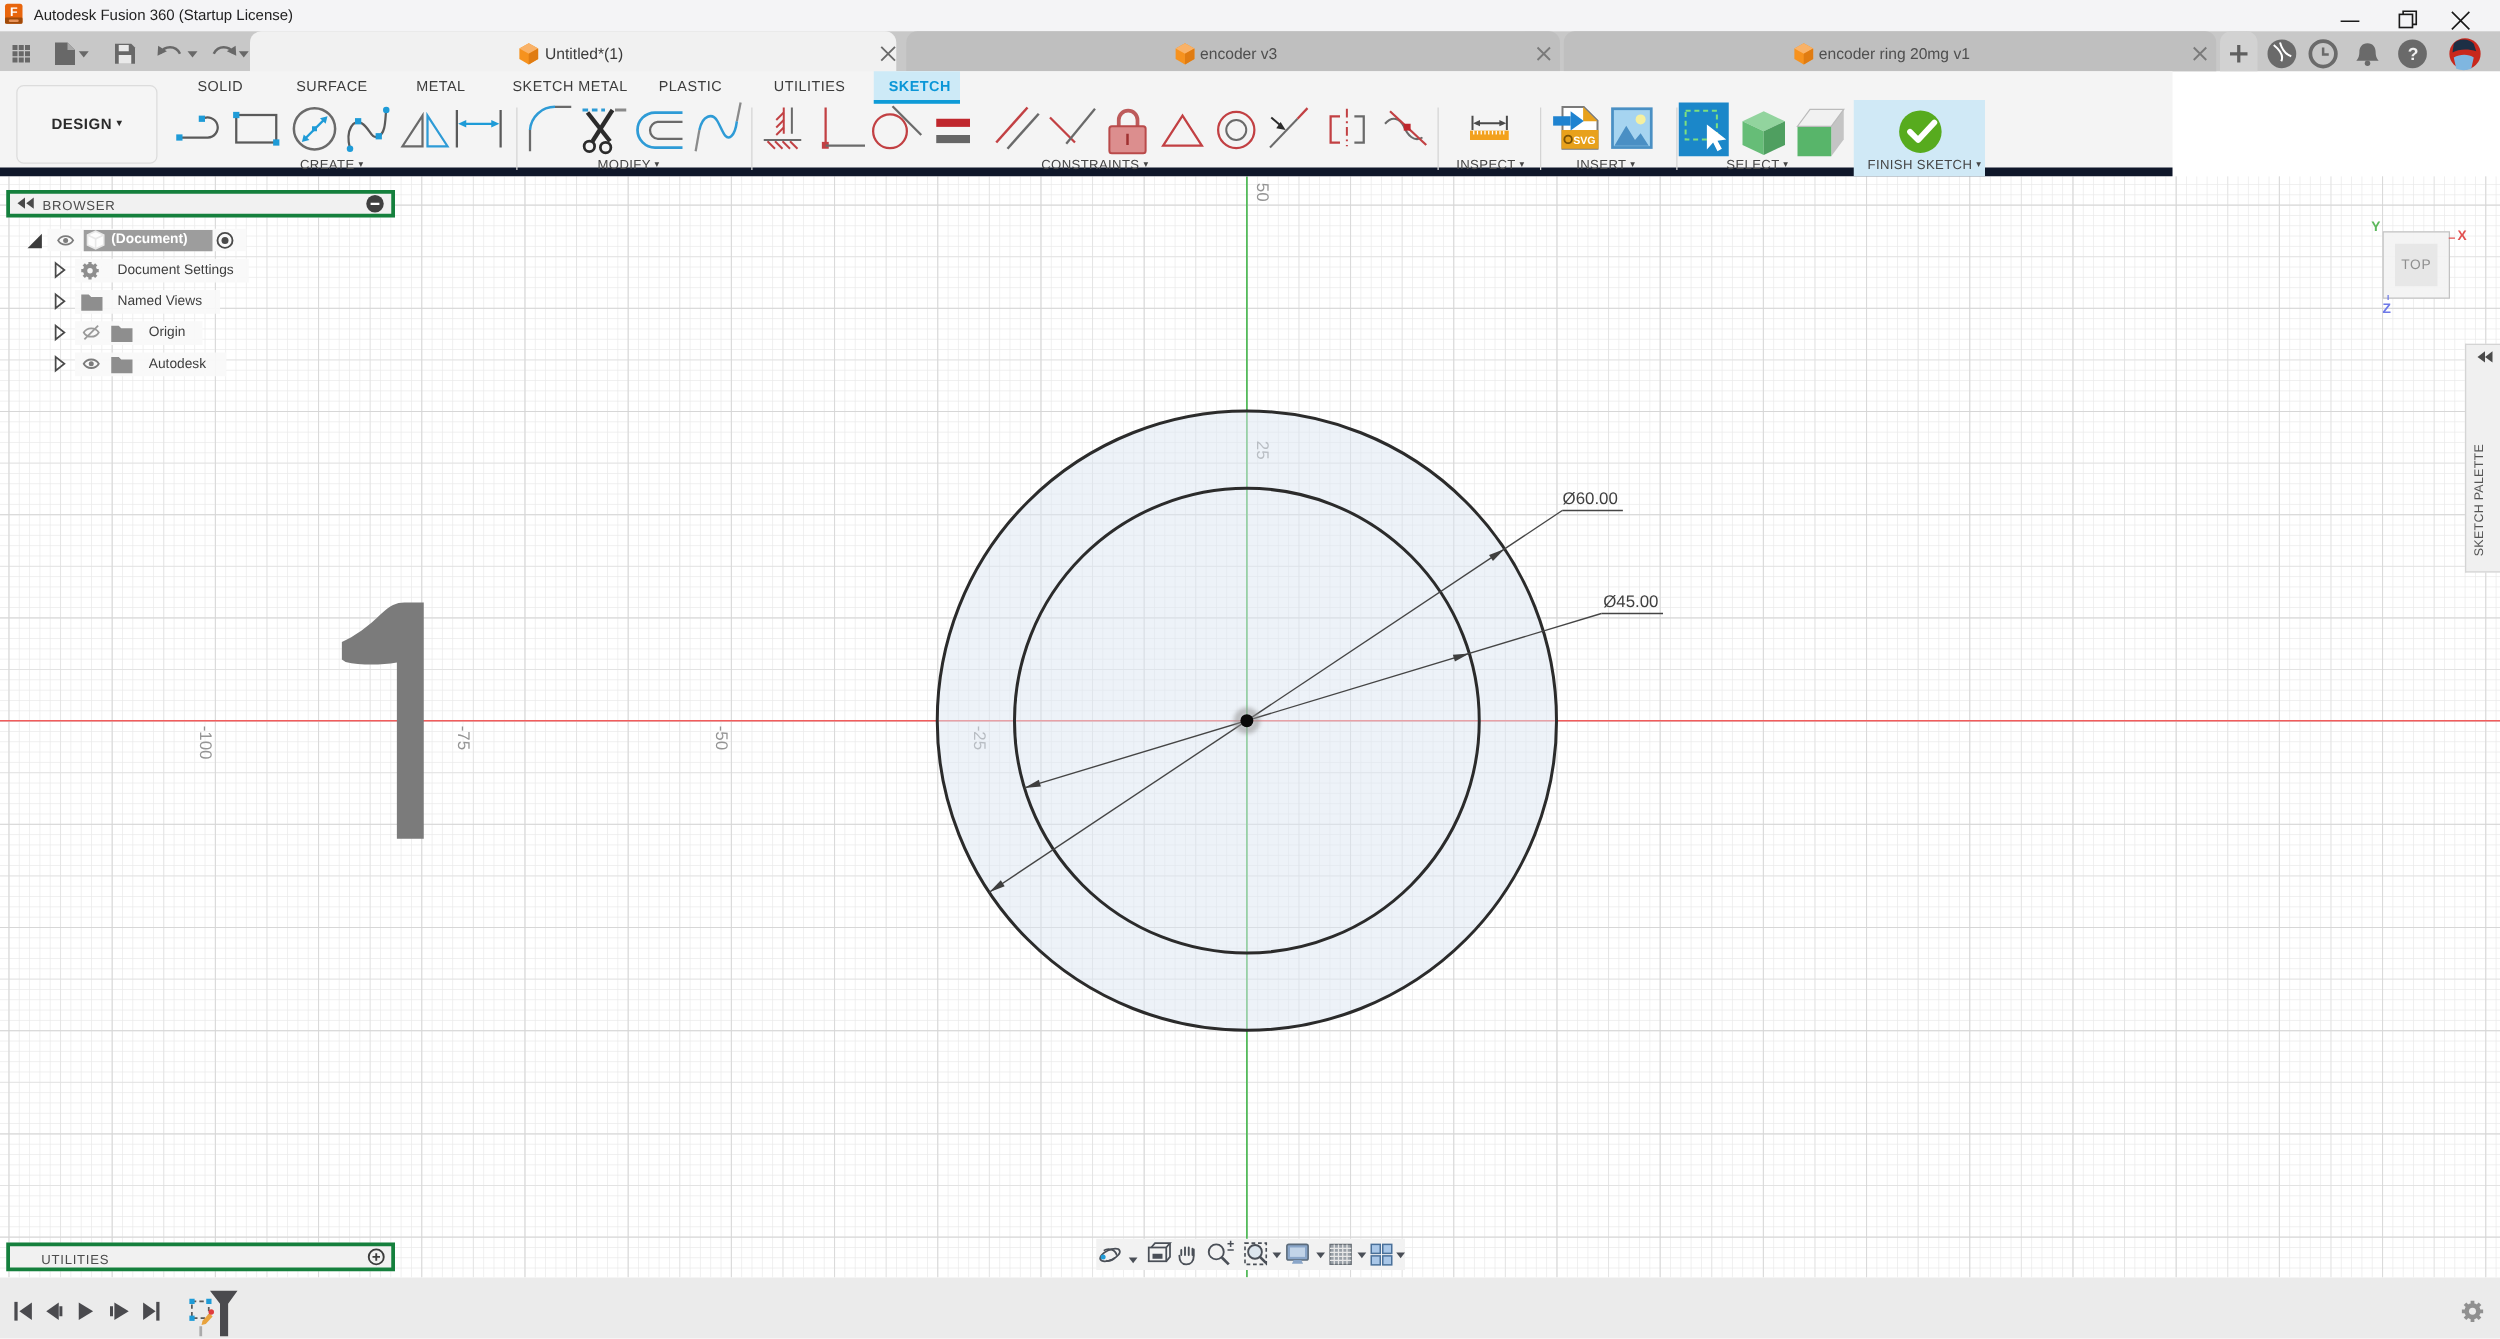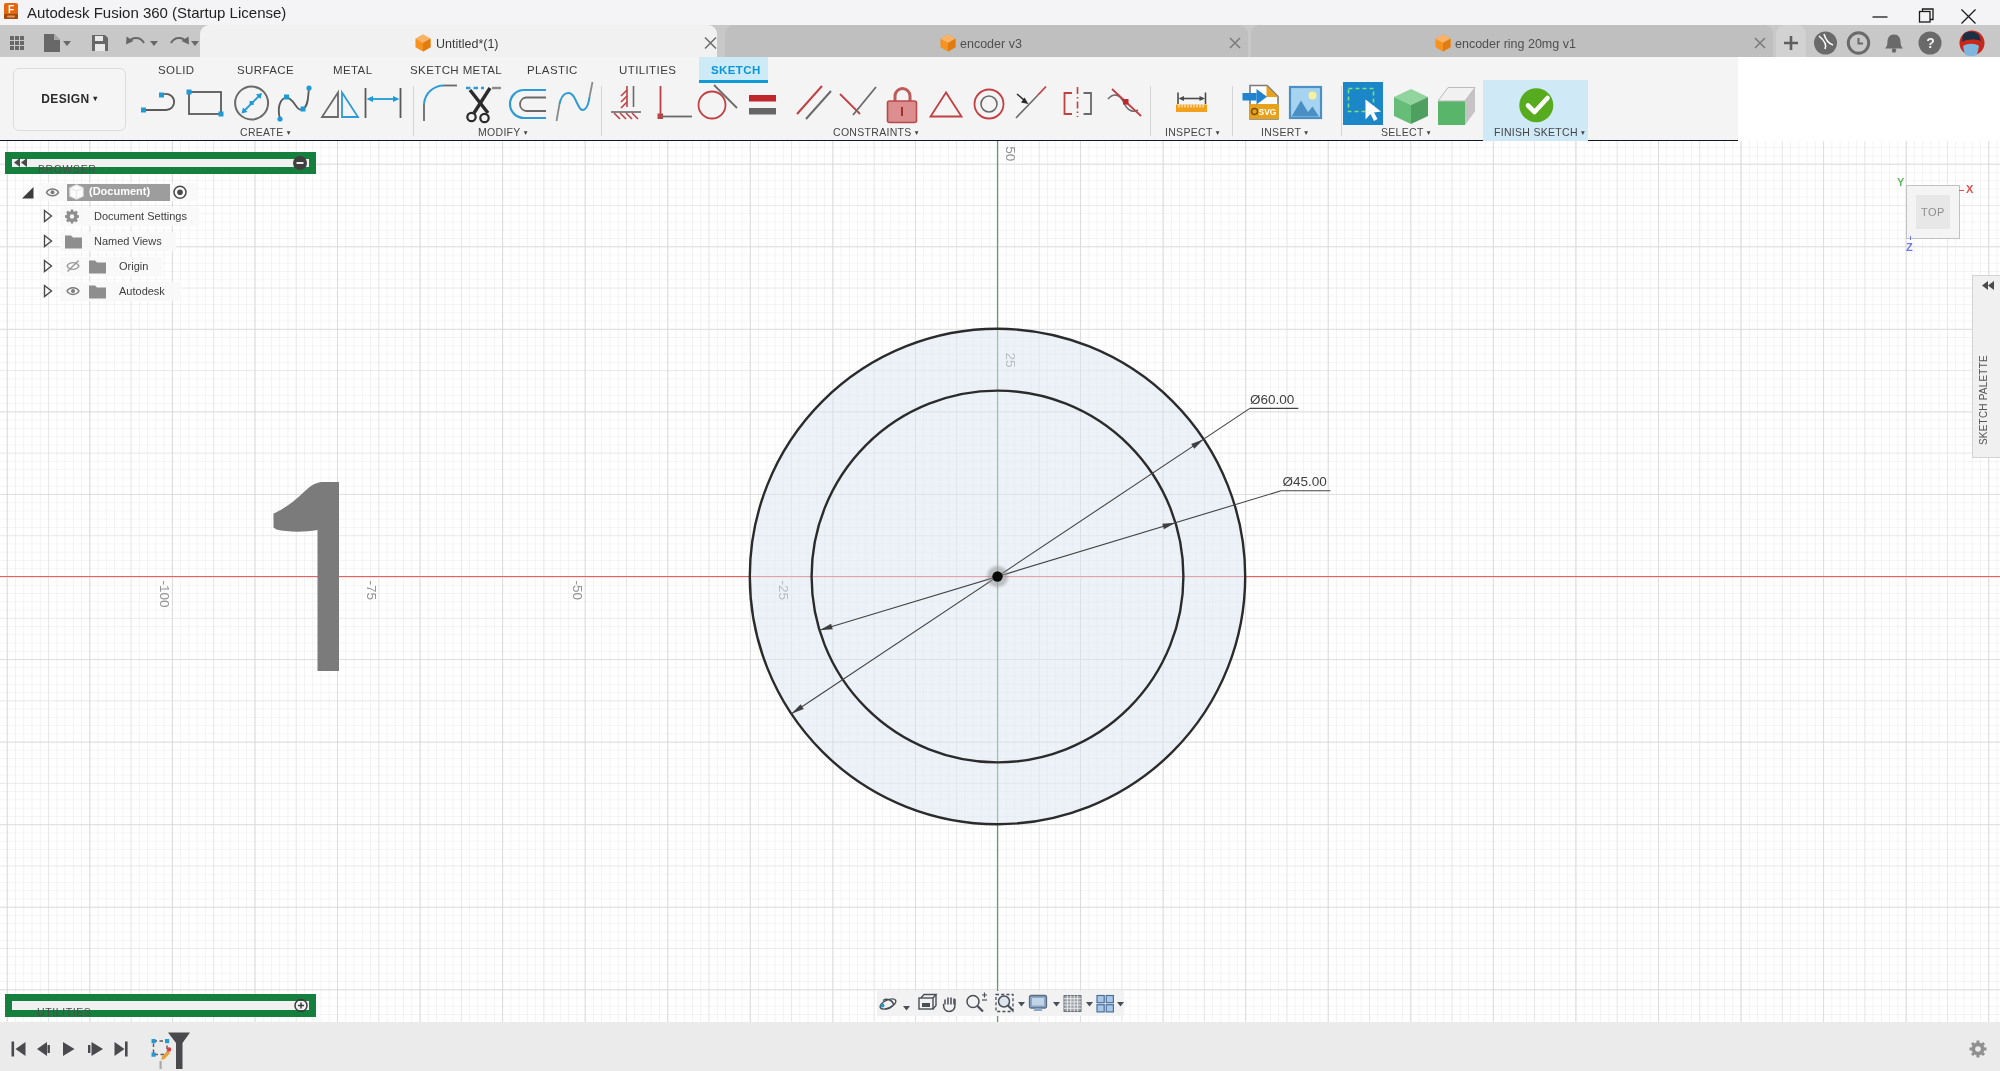--- a/index.html
+++ b/index.html
@@ -2,26 +2,26 @@
 <html><head>
 <meta charset="utf-8">
 <style>
 * { margin:0; padding:0; box-sizing:border-box; }
 html,body { width:2000px; height:1071px; overflow:hidden; font-family:"Liberation Sans",sans-serif; }
 .abs { position:absolute; }
 #stage { position:relative; width:2000px; height:1071px; background:#fff; }
 #titlebar { position:absolute; left:0; top:0; width:2000px; height:25px; background:#f4f4f6; }
 #tabstrip { position:absolute; left:0; top:25px; width:2000px; height:32px; background:#c8c8c8; }
 .doctab { position:absolute; top:0; height:32px; border-radius:9px 9px 0 0; }
-#ribbon { position:absolute; left:0; top:57px; width:1738px; height:84px; background:#f4f4f4; border-bottom:1px solid #0f172a;text-decoration:underline; }
+#ribbon { position:absolute; left:0; top:57px; width:1738px; height:84px; background:#f4f4f4; border-bottom:7px solid #0f172a;text-decoration:underline; }
 .rtab { position:absolute; top:7px; font-size:11.5px; color:#3c3c3c; letter-spacing:0.4px; }
 .glabel { position:absolute; top:69px; font-size:10.5px; color:#454545; letter-spacing:0.3px; white-space:nowrap; }
 .gsep { position:absolute; top:29px; width:1px; height:50px; background:#d4d4d4; }
 #timeline { position:absolute; left:0; top:1022px; width:2000px; height:49px; background:#ebebeb; }
-.panelhead { position:absolute; background:#f1f1f1; border:7px solid #15803d; font-size:10.5px; color:#4c4c4c; letter-spacing:0.6px; }
+.panelhead { position:absolute; background:#f1f1f1; border:3px solid #15803d; font-size:10.5px; color:#4c4c4c; letter-spacing:0.6px; }
 .trow { position:absolute; background:rgba(249,249,249,0.92); }
 .trowtext { position:absolute; font-size:11px; color:#3e3e3e; white-space:nowrap; }
 </style>
 </head>
 <body>
 <div id="stage">
 
 <svg class="abs" style="left:0;top:141px" width="2000" height="881" viewBox="0 141 2000 881">
 <defs>
 <pattern id="gmin" width="8.256" height="8.256" patternUnits="userSpaceOnUse" x="997.5" y="576.5">
@@ -82,21 +82,21 @@
 <rect x="4" y="14" width="14" height="5" rx="1" fill="#a04a0a"></rect>
 <rect x="7" y="15.5" width="8" height="2" rx="1" fill="#e8935a"></rect>
 <text x="8" y="12.5" font-size="10" font-weight="bold" fill="#fff">F</text>
 <g stroke="#1a1a1a" stroke-width="1.3" fill="none">
 <line x1="1872.5" y1="17" x2="1887.5" y2="17"></line>
 <rect x="1919.5" y="11.5" width="10.5" height="10.5"></rect>
 <path d="M1922.5 11.5 V9 H1933 V19.5 H1930"></path>
 <path d="M1961.5 9.5 L1975.5 23.5 M1975.5 9.5 L1961.5 23.5"></path>
 </g>
 </svg>
-<div class="abs" style="left:27px;top:0;height:25px;line-height:25px;font-size:15px;color:#222">Autodesk Fusion 360 (Startup License)</div>
+<div class="abs" style="left:27px;top:0;height:25px;line-height:25px;font-size:12px;color:#222">Autodesk Fusion 360 (Startup License)</div>
 </div>
 
 <div id="tabstrip">
 <div class="doctab" style="left:200px;width:517px;background:#f1f1f1"></div>
 <div class="doctab" style="left:725px;width:523px;background:#bfbfbf"></div>
 <div class="doctab" style="left:1251px;width:522px;background:#bfbfbf"></div>
 <div class="doctab" style="left:1776px;width:30px;background:#d2d2d2"></div>
 </div>
 <svg class="abs" style="left:0;top:25px" width="2000" height="32" viewBox="0 25 2000 32">
 

